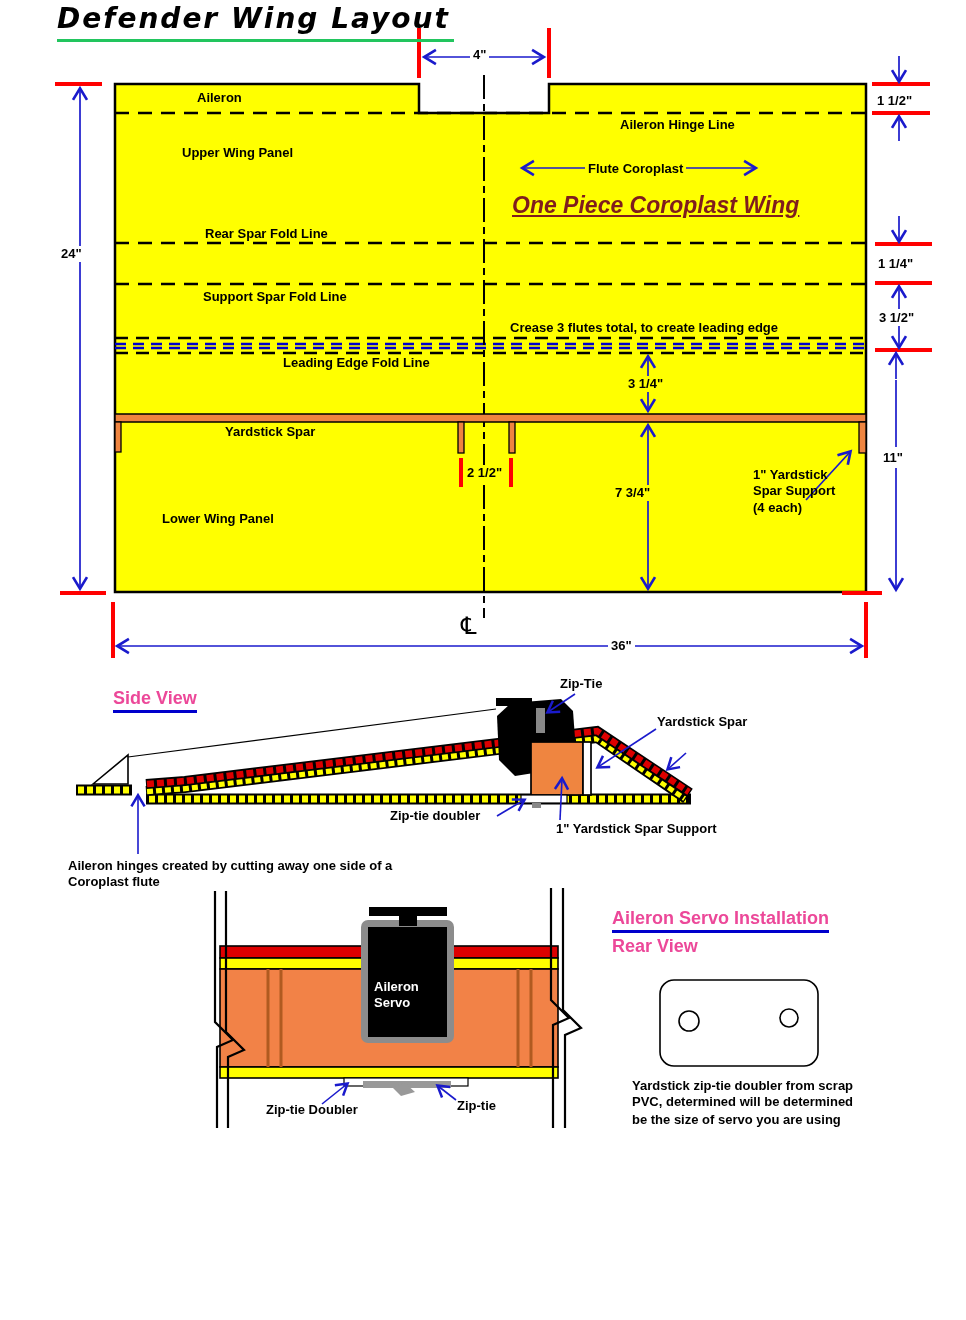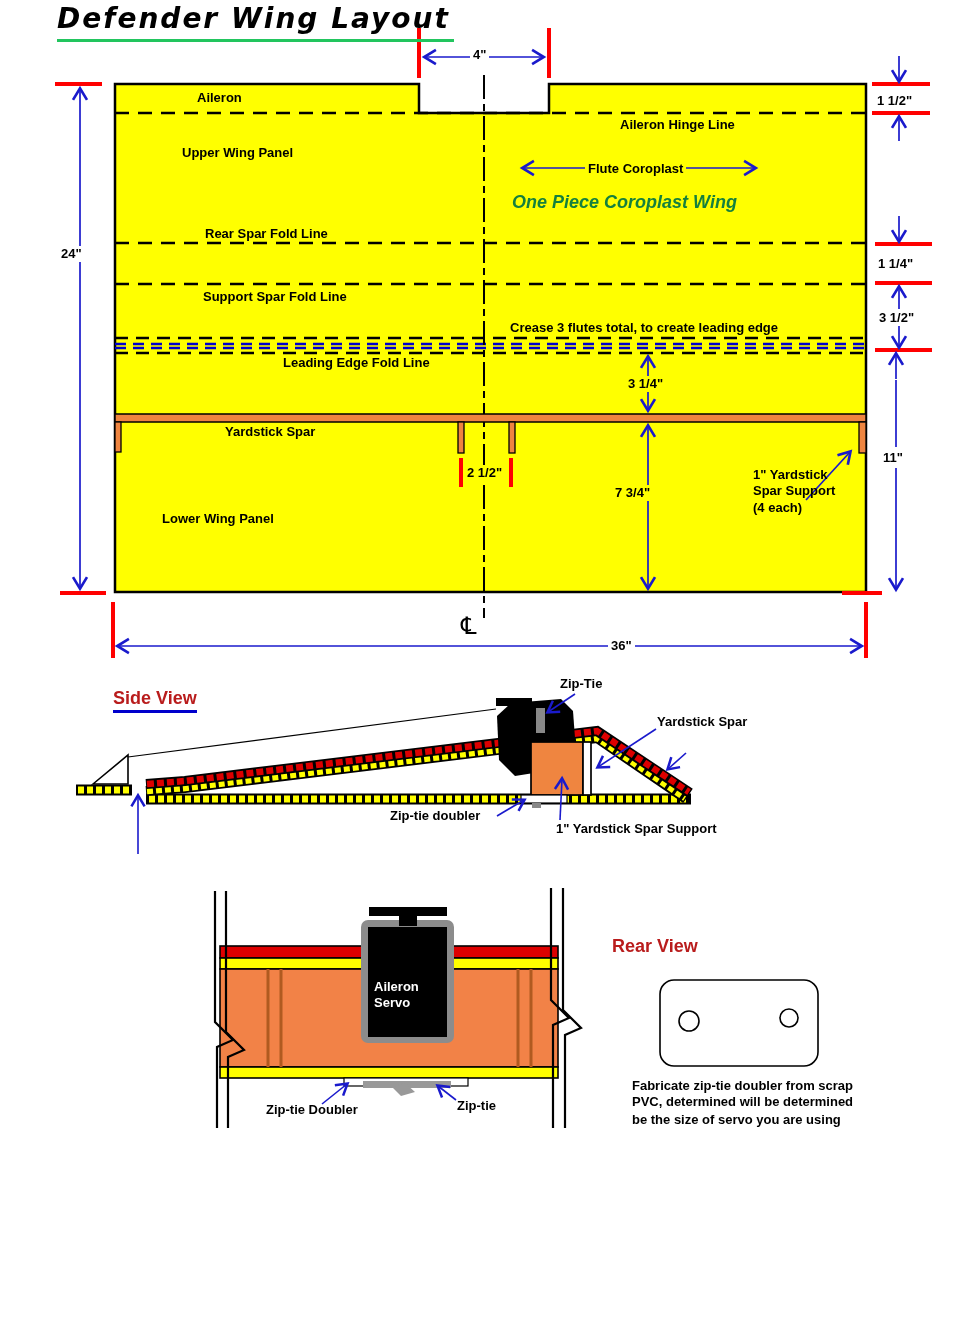--- a/index.html
+++ b/index.html
@@ -3,23 +3,23 @@
 <meta charset="utf-8">
 <style>
   html,body{margin:0;padding:0;background:#fff;}
   #canvas{position:relative;width:966px;height:1320px;background:#ffffff;overflow:hidden;
           font-family:"Liberation Sans",sans-serif;}
   svg#linework{position:absolute;left:0;top:0;}
   .lbl{position:absolute;font:bold 13px "Liberation Sans",sans-serif;color:#000;
        white-space:pre-line;line-height:1.25;}
   .lbl.ybg{background:#ffff00;padding:0 3px;}
   .lbl.wbg{background:#ffffff;padding:0 3px;}
-  .lbl.red{color:#15803d;font-style:italic;font-size:18px;}
+  .lbl.red{color:#7f1d1d;font-style:italic;font-size:23px;text-decoration:underline;}
   .lbl.white{color:#ffffff;}
-  .heading{position:absolute;font:bold 18px "Liberation Sans",sans-serif;color:#b91c1c;}
+  .heading{position:absolute;font:bold 18px "Liberation Sans",sans-serif;color:#ec4899;}
   .heading.ul{border-bottom:3px solid #0000cc;padding-bottom:1px;}
   #title{position:absolute;left:33px;top:2px;font:bold italic 28px "DejaVu Sans",sans-serif;
          font-style:italic;letter-spacing:2px;color:#000;border-bottom:3px solid #22c55e;
          padding:0 4px 4px 0;margin-left:24px;}
   #cl-symbol{position:absolute;font:24px "DejaVu Sans",sans-serif;color:#000;}
 </style>
 </head>
 <body>
 
 <div id="canvas">
@@ -198,23 +198,26 @@
   <span class="lbl ybg" style="left:612px;top:485px">7 3/4"</span>
   <span class="lbl wbg" style="left:880px;top:450px">11"</span>
   <span class="lbl wbg" style="left:608px;top:638px">36"</span>
   <span id="cl-symbol" style="left:461px;top:612px">℄</span>
 
   <span class="heading ul" style="left:113px;top:688px">Side View</span>
   <span class="lbl" style="left:560px;top:676px">Zip-Tie</span>
   <span class="lbl" style="left:657px;top:714px">Yardstick Spar</span>
   <span class="lbl" style="left:390px;top:808px">Zip-tie doubler</span>
   <span class="lbl" style="left:556px;top:821px">1" Yardstick Spar Support</span>
-
+  <span class="lbl" style="left:68px;top:858px">Aileron hinges created by cutting away one side of a
+Coroplast flute</span>
+
+  <span class="heading ul" style="left:612px;top:908px">Aileron Servo Installation</span>
   <span class="heading" style="left:612px;top:936px">Rear View</span>
   <span class="lbl white" style="left:374px;top:979px">Aileron
 Servo</span>
   <span class="lbl" style="left:266px;top:1102px">Zip-tie Doubler</span>
   <span class="lbl" style="left:457px;top:1098px">Zip-tie</span>
-  <span class="lbl" style="left:632px;top:1078px">Fabricate zip-tie doubler from scrap</span>
+  <span class="lbl" style="left:632px;top:1078px">Yardstick zip-tie doubler from scrap</span>
   <span class="lbl" style="left:632px;top:1094px">PVC, determined will be determined</span>
   <span class="lbl" style="left:632px;top:1112px">be the size of servo you are using</span>
 
 </div>
 
 </body></html>

